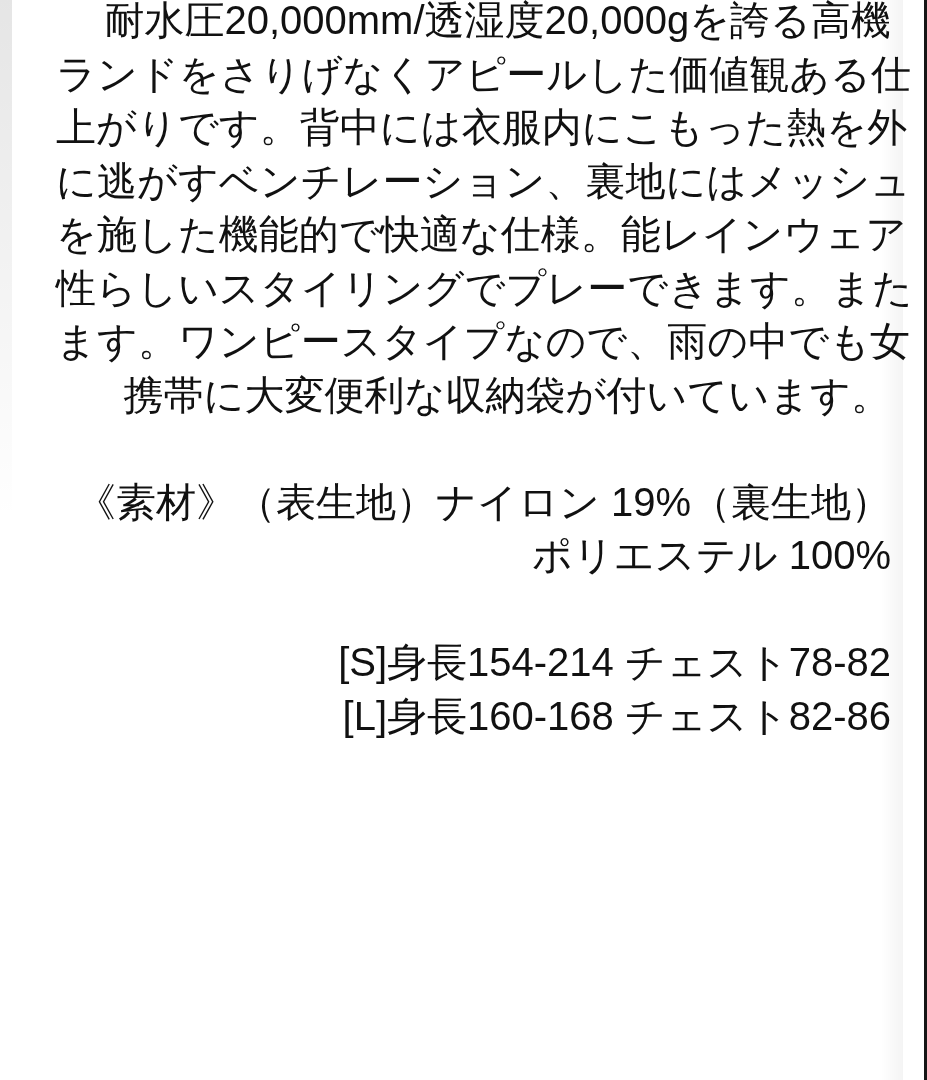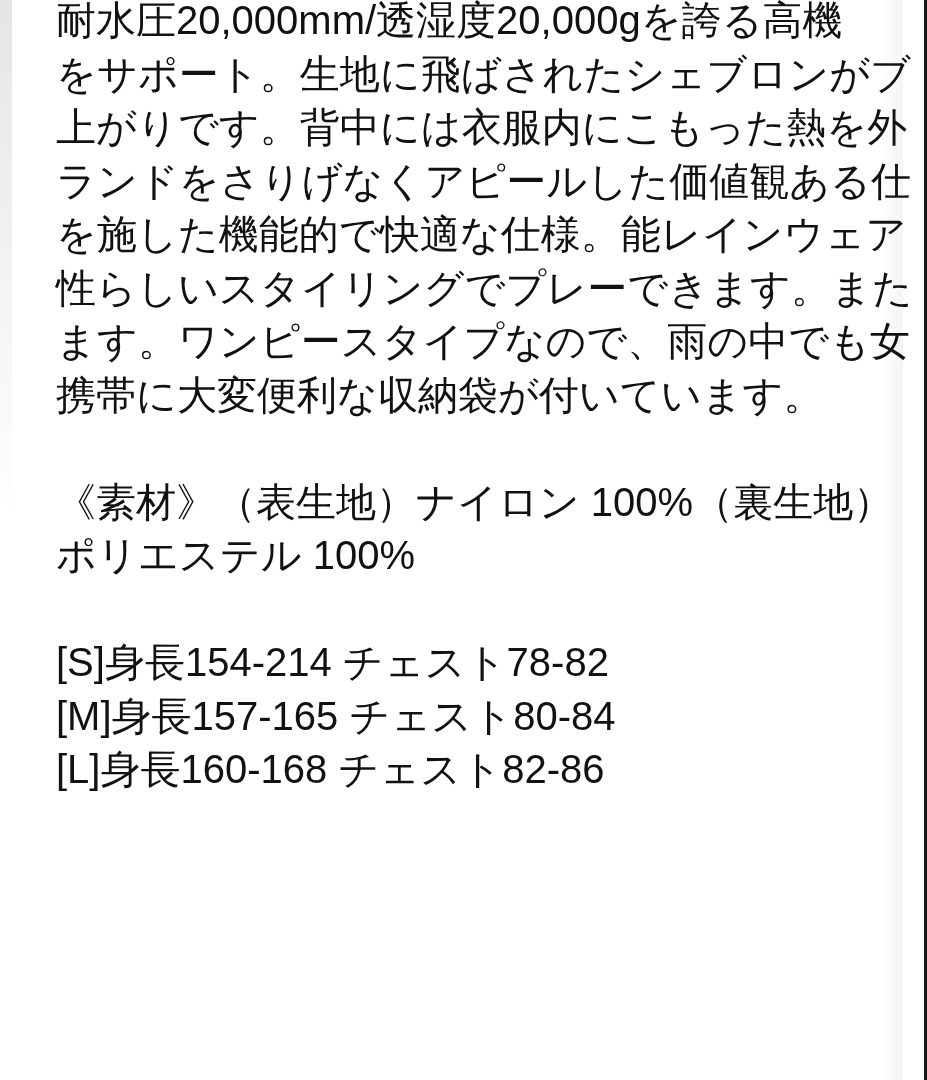--- a/index.html
+++ b/index.html
@@ -8,20 +8,21 @@
     background: #ffffff;
   }
   .page {
     position: relative;
     width: 927px;
     height: 1080px;
     background: #ffffff;
     overflow: hidden;
     font-family: "Liberation Sans", "DejaVu Sans", sans-serif;
     color: #111111;
+    text-align: right;
   }
   .content {
     position: relative;
     padding: 0 36px 0 56px;
     margin-top: -6px;
   }
   .line {
     font-size: 40px;
     line-height: 53.5px;
     white-space: nowrap;
@@ -64,37 +65,36 @@
 
 <div class="page">
 
   <div class="left-shade"></div>
   <div class="right-shade"></div>
 
   <div class="content">
 
     <div>
       <div class="line">耐水圧20,000mm/透湿度20,000gを誇る高機</div>
-      <div class="line">をサポート。生地に飛ばされたシェブロンがブ</div>
+      <div class="line">ランドをさりげなくアピールした価値観ある仕</div>
       <div class="line">上がりです。背中には衣服内にこもった熱を外</div>
-      <div class="line">ランドをさりげなくアピールした価値観ある仕</div>
+      <div class="line">に逃がすベンチレーション、裏地にはメッシュ</div>
       <div class="line">を施した機能的で快適な仕様。能レインウェア</div>
       <div class="line">性らしいスタイリングでプレーできます。また</div>
       <div class="line">ます。ワンピースタイプなので、雨の中でも女</div>
       <div class="line">携帯に大変便利な収納袋が付いています。</div>
     </div>
 
     <div class="section-gap">
-      <div class="line">《素材》（表生地）ナイロン 100%（裏生地）</div>
+      <div class="line">《素材》（表生地）ナイロン 19%（裏生地）</div>
       <div class="line">ポリエステル 100%</div>
     </div>
 
     <div class="section-gap">
       <div class="line">[S]身長154-214 チェスト78-82</div>
-      <div class="line">[M]身長157-165 チェスト80-84</div>
       <div class="line">[L]身長160-168 チェスト82-86</div>
     </div>
 
   </div>
 
   <div class="edge-line"></div>
 
 </div>
 
 </body></html>

